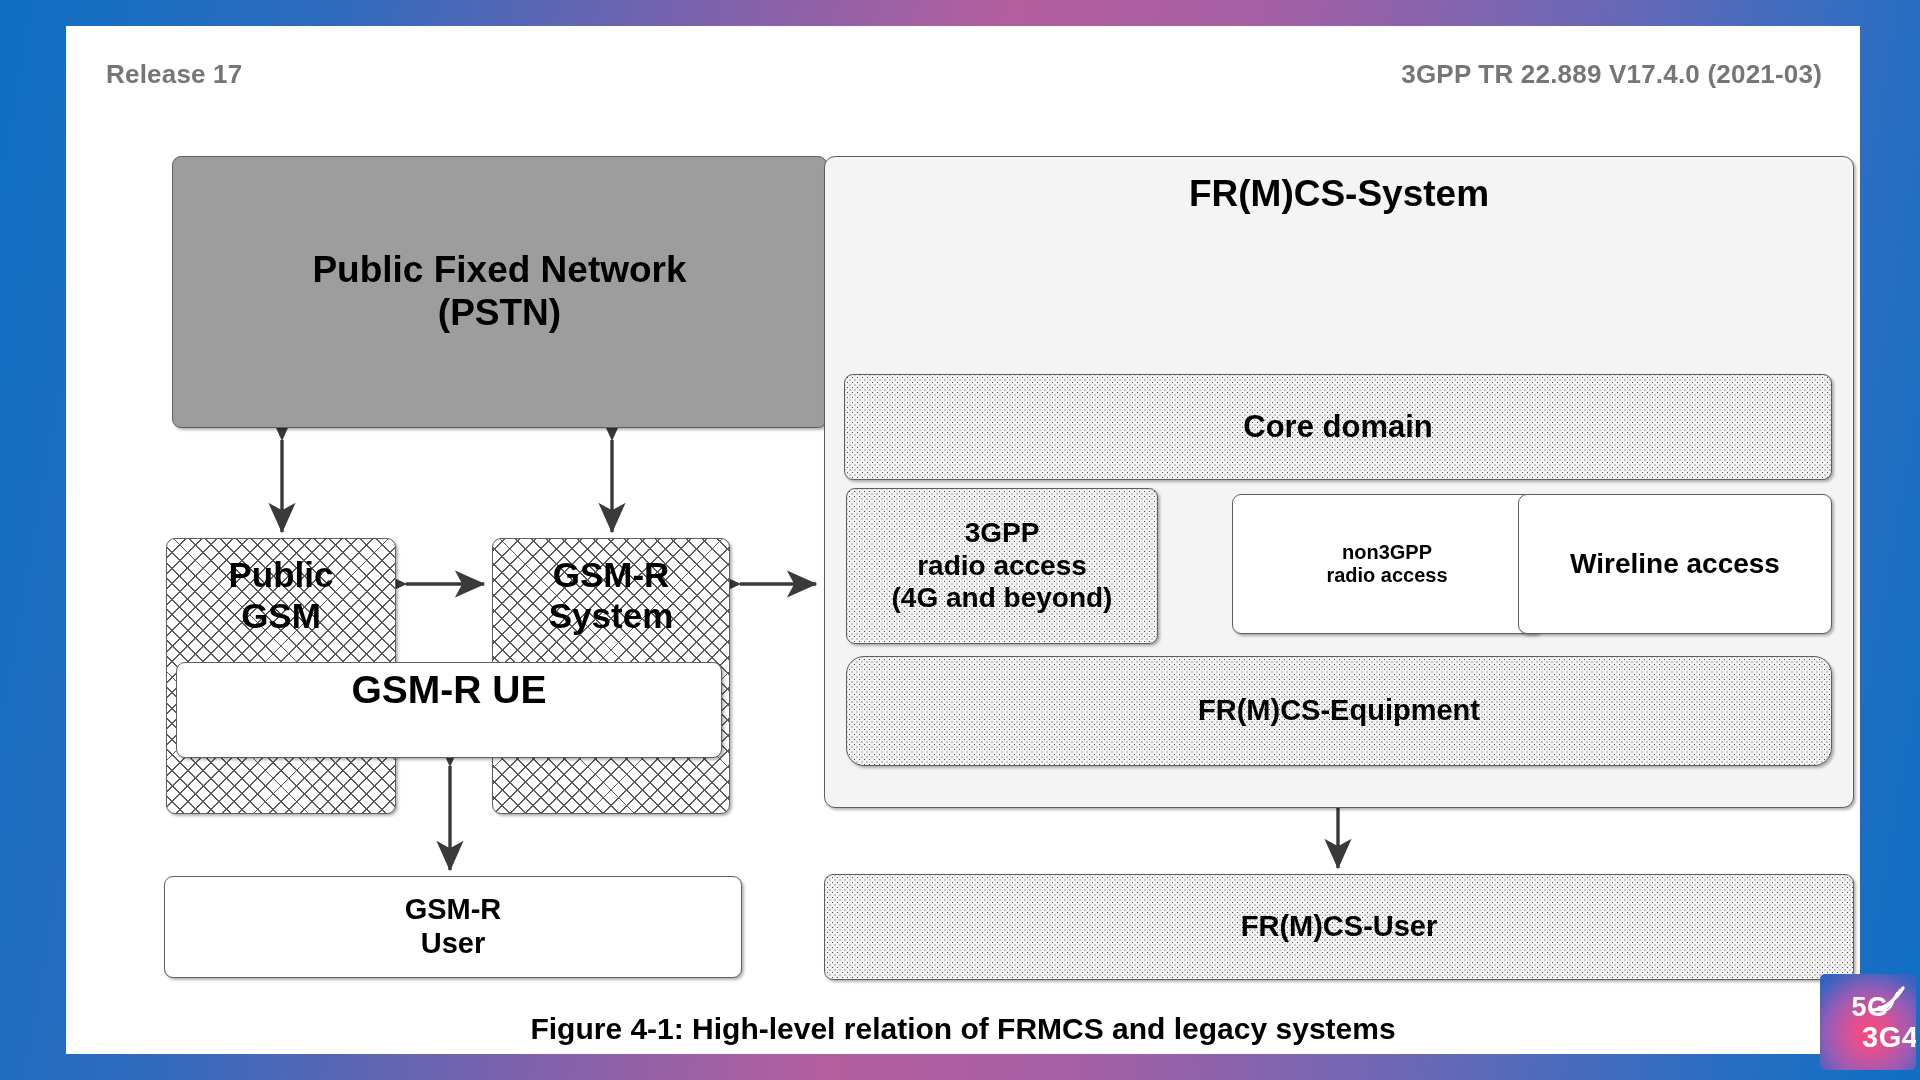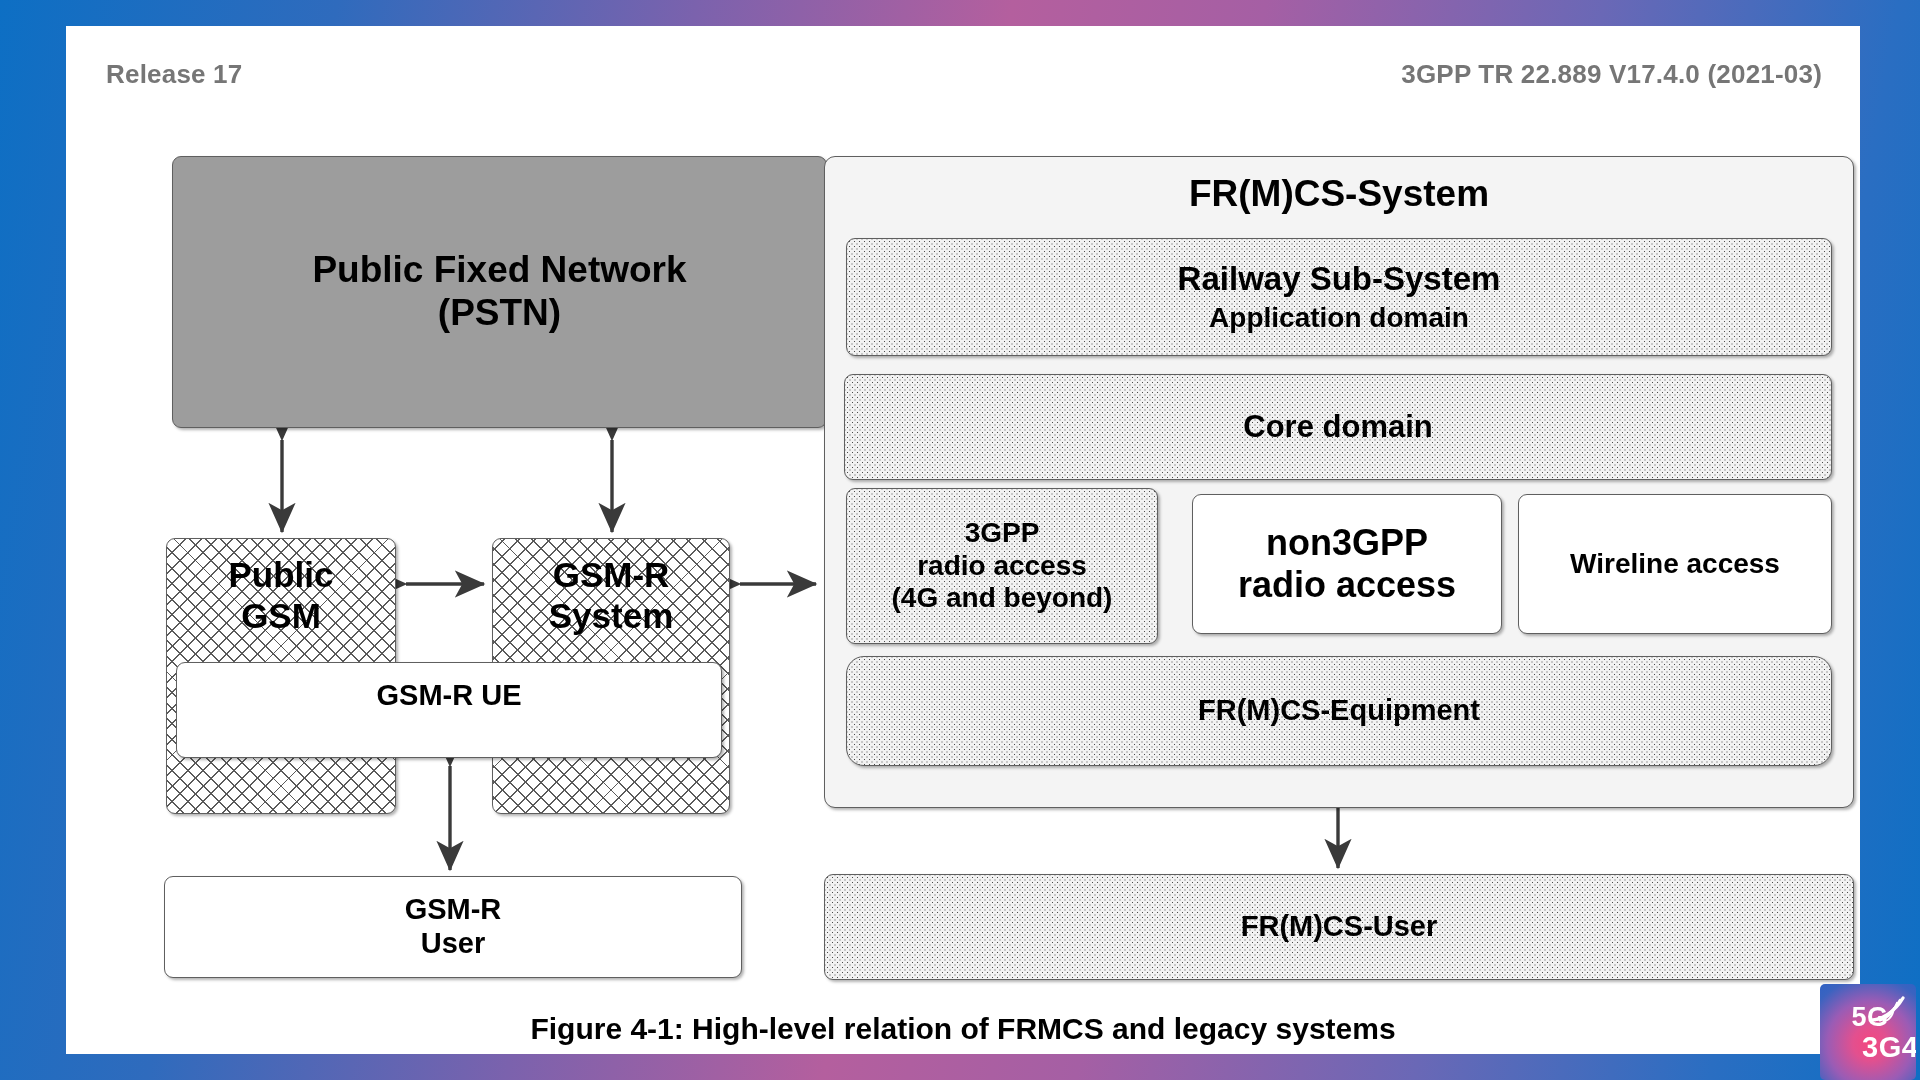--- a/index.html
+++ b/index.html
@@ -113,23 +113,23 @@
     padding-top: 16px;
   }
   #box-gsmr-system {
     left: 426px; top: 512px; width: 238px; height: 276px;
     font-size: 35px;
     justify-content: flex-start;
     padding-top: 16px;
   }
   #box-gsmr-ue {
     left: 110px; top: 636px; width: 546px; height: 96px;
-    font-size: 29px;
+    font-size: 39px;
     justify-content: flex-start;
-    padding-top: 16px;
+    padding-top: 4px;
     z-index: 4;
   }
   #box-gsmr-user {
     left: 98px; top: 850px; width: 578px; height: 102px;
     font-size: 29px;
     font-weight: bold;
   }
 
   
   #panel-frmcs {
@@ -154,22 +154,22 @@
   }
   #box-core {
     left: 778px; top: 348px; width: 988px; height: 106px;
     font-size: 31px;
   }
   #box-3gpp {
     left: 780px; top: 462px; width: 312px; height: 156px;
     font-size: 28px;
   }
   #box-non3gpp {
-    left: 1126px; top: 468px; width: 310px; height: 140px;
-    font-size: 36px;
+    left: 1166px; top: 468px; width: 310px; height: 140px;
+    font-size: 20px;
   }
   #box-wireline {
     left: 1452px; top: 468px; width: 314px; height: 140px;
     font-size: 28px;
   }
   #box-equipment {
     left: 780px; top: 630px; width: 986px; height: 110px;
     font-size: 29px;
     border-radius: 18px;
   }
@@ -190,21 +190,21 @@
     text-align: center;
     font-size: 30px;
     font-weight: bold;
     color: #000000;
   }
 
   
   #logo-badge {
     position: absolute;
     right: 4px;
-    bottom: 0;
+    bottom: 10px;
     width: 96px;
     height: 96px;
     border-radius: 5px;
     background:
       radial-gradient(circle at 52% 62%, #f4477f 0%, #e2508f 22%, #9a5cb5 55%, #3a63c0 85%, #2f62c4 100%);
     overflow: hidden;
     z-index: 20;
   }
   #logo-text {
     position: absolute;
@@ -277,24 +277,20 @@
 
     <div id="box-gsmr-user" class="shape fill-white">
       <div>GSM-R</div>
       <div>User</div>
     </div>
 
     <div id="panel-frmcs" class="shape fill-panel">
       <div id="panel-frmcs-title">FR(M)CS-System</div>
     </div>
 
-    <div id="box-railway" class="shape fill-dots">
-      <div>Railway Sub-System</div>
-      <div class="sub">Application domain</div>
-    </div>
 
     <div id="box-core" class="shape fill-dots">
       <div>Core domain</div>
     </div>
 
     <div id="box-3gpp" class="shape fill-dots">
       <div>3GPP</div>
       <div>radio access</div>
       <div>(4G and beyond)</div>
     </div>

